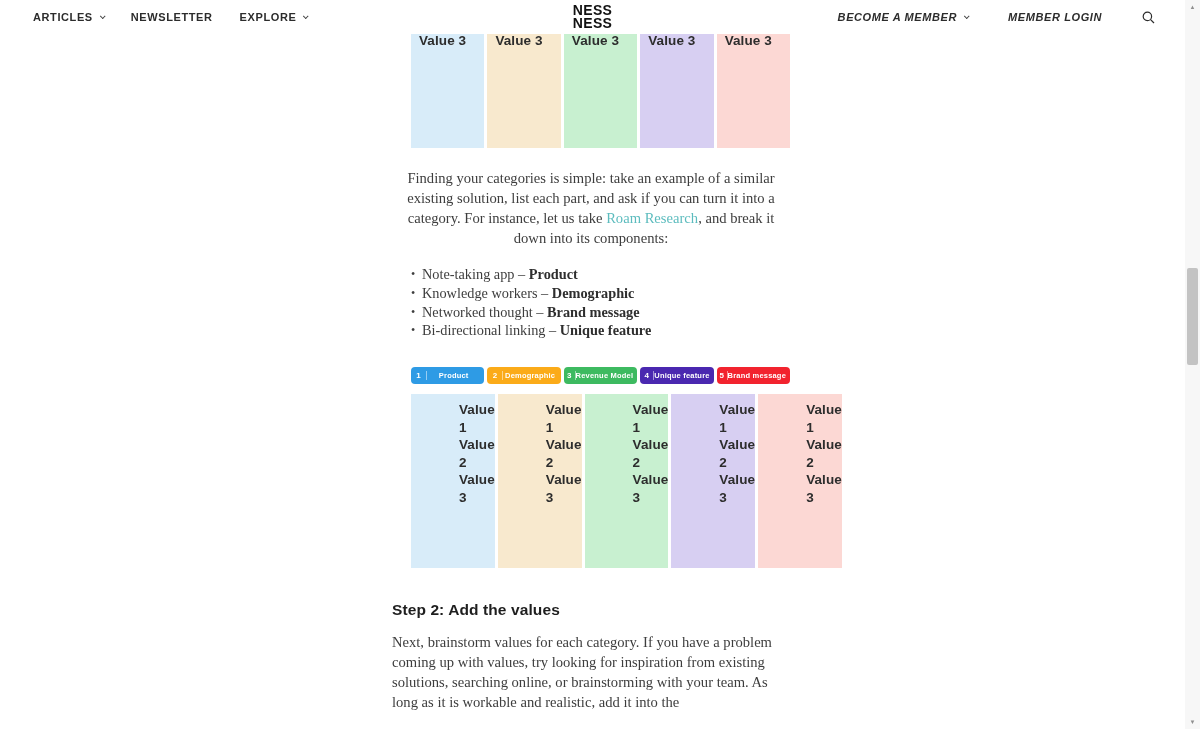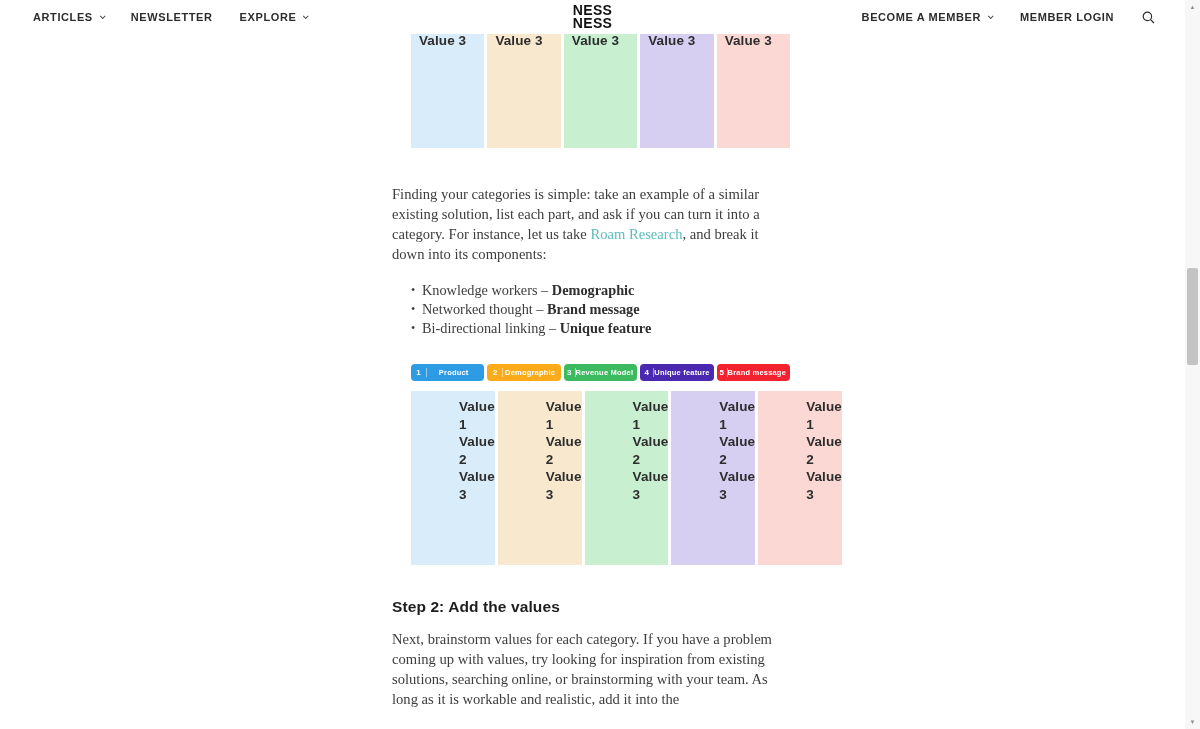--- a/index.html
+++ b/index.html
@@ -16,21 +16,21 @@
   .sb-arrow.down { bottom:0; }
   .sb-thumb { position:absolute; left:2px; width:11px; top:268px; height:97px;
               background:#c3c3c3; border-radius:2px; cursor:pointer; }
 
   
   header { position:fixed; top:0; left:0; width:1185px; height:34px;
            background:#ffffff; z-index:40; }
   .nav-left { position:absolute; left:33px; top:0; height:34px;
               display:flex; align-items:center; gap:27px; }
   .nav-right { position:absolute; right:30px; top:0; height:34px;
-               display:flex; align-items:center; gap:28px; }
+               display:flex; align-items:center; gap:40px;font-style:italic; }
   .nav-item { display:flex; align-items:center; gap:7px;
               font-size:11px; font-weight:700; letter-spacing:.6px;
               color:#2c2c2c; cursor:pointer; white-space:nowrap;justify-content:flex-end; }
   .chev { width:4px; height:4px; border-right:1.2px solid #444;
           border-bottom:1.2px solid #444; transform:rotate(45deg) translateY(-1px); }
   .logo { position:absolute; left:50%; top:4px; transform:translateX(-50%);
           text-align:left; font-weight:700; font-size:14px;
           line-height:12.5px; letter-spacing:.4px; color:#111; cursor:pointer; }
   .search-btn { display:flex; align-items:center; cursor:pointer; }
 
@@ -54,21 +54,21 @@
   .pill .lbl { flex:1; text-align:center; font-size:7.5px; font-weight:600;
                letter-spacing:.2px; padding-right:4px; white-space:nowrap; }
 
   .cat-table { margin-top:27px; }
   .cat-table .cols-row { height:174px; }
   .cat-table .val { padding-top:7px; line-height:17.5px;padding-left:48px; }
   .cat-table .col { padding-top:0; }
 
   p.para { font-family:"Liberation Serif", serif; font-size:14.6px;
            line-height:20px; color:#3d3d3d; }
-  .para1 { margin-top:36px; }
+  .para1 { margin-top:20px;text-align:center; }
   .para2 { margin-top:15px; }
   .para3 { margin-top:13px; }
   .para a { text-decoration:none; cursor:pointer; }
 
   ul.components { list-style:none; margin:17px 0 0 19px; }
   ul.components li { position:relative; padding-left:11px;
                      font-family:"Liberation Serif", serif; font-size:14.3px;
                      line-height:18.8px; color:#3d3d3d; }
   ul.components li::before { content:"•"; position:absolute; left:0; top:0;
                              font-size:12px; color:#3d3d3d; }
@@ -143,20 +143,21 @@
           <div class="val">Value 3</div>
         </div>
       </div>
   </section>
 
   <p class="para para1">
     <span>Finding your categories is simple: take an example of a similar existing solution, list each part, and ask if you can turn it into a category. For instance, let us take </span><a id="roam-link" style="color: rgb(92, 188, 190);">Roam Research</a><span>, and break it down into its components:</span>
   </p>
 
   <ul class="components" id="bullet-list">
+      <li><span>Note-taking app – </span><b>Product</b></li>
       <li><span>Knowledge workers – </span><b>Demographic</b></li>
       <li><span>Networked thought – </span><b>Brand message</b></li>
       <li><span>Bi-directional linking – </span><b>Unique feature</b></li>
     </ul>
 
 
   <section class="ctable cat-table">
     <div class="headers-row" id="cat-headers">
         <div class="pill" style="background: rgb(46, 155, 229);">
           <span class="num">1</span>

